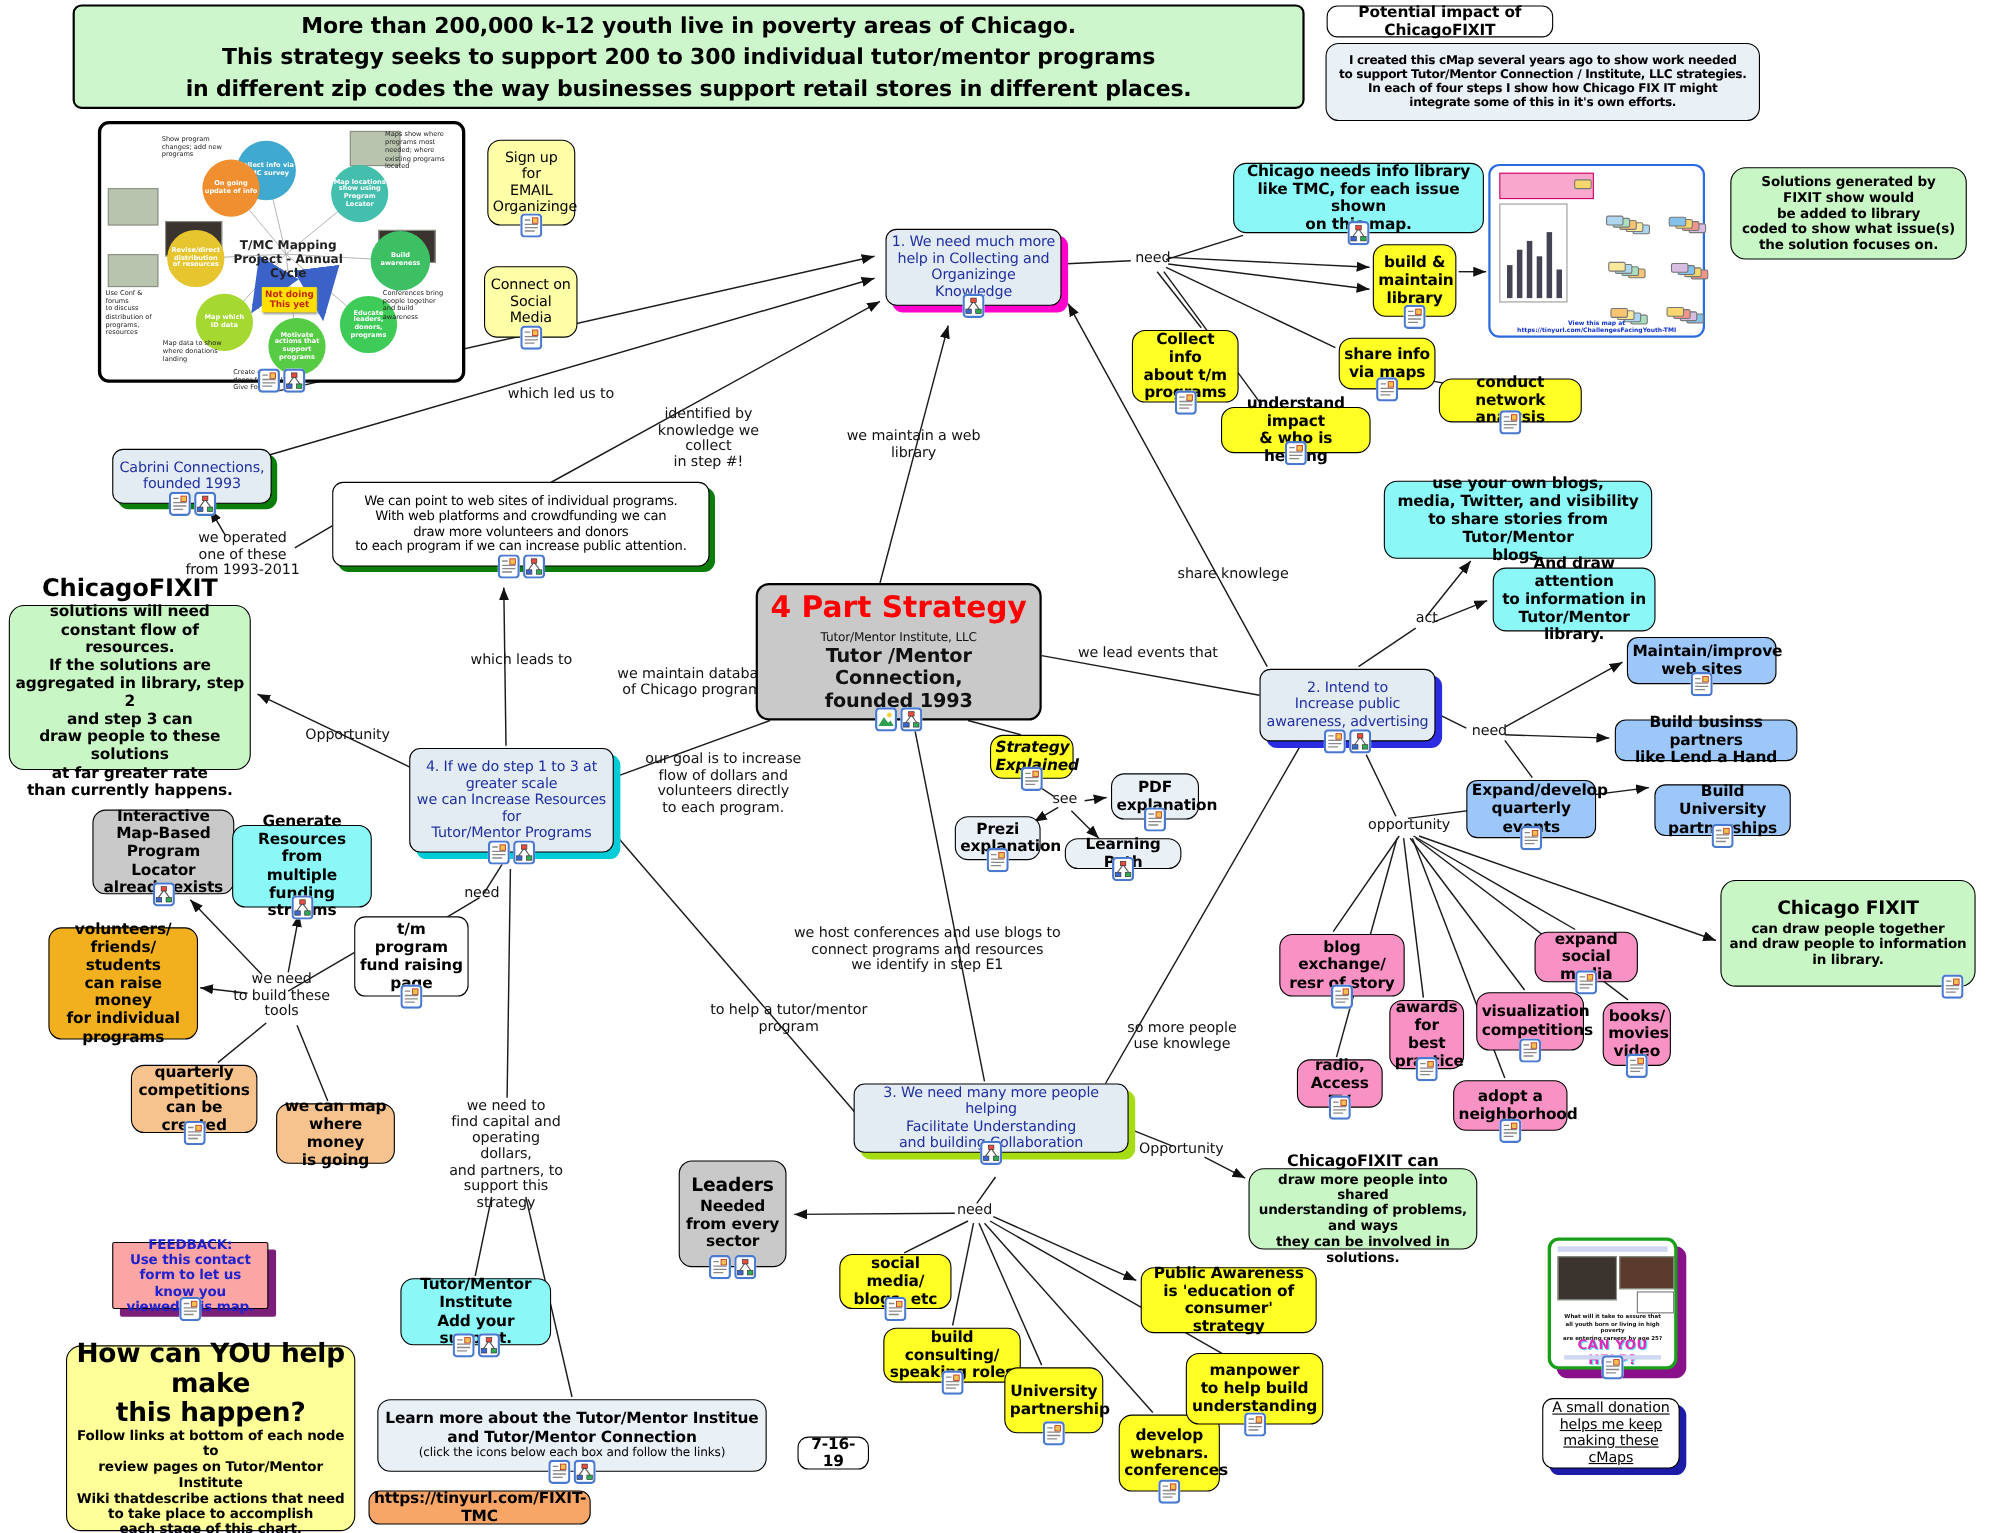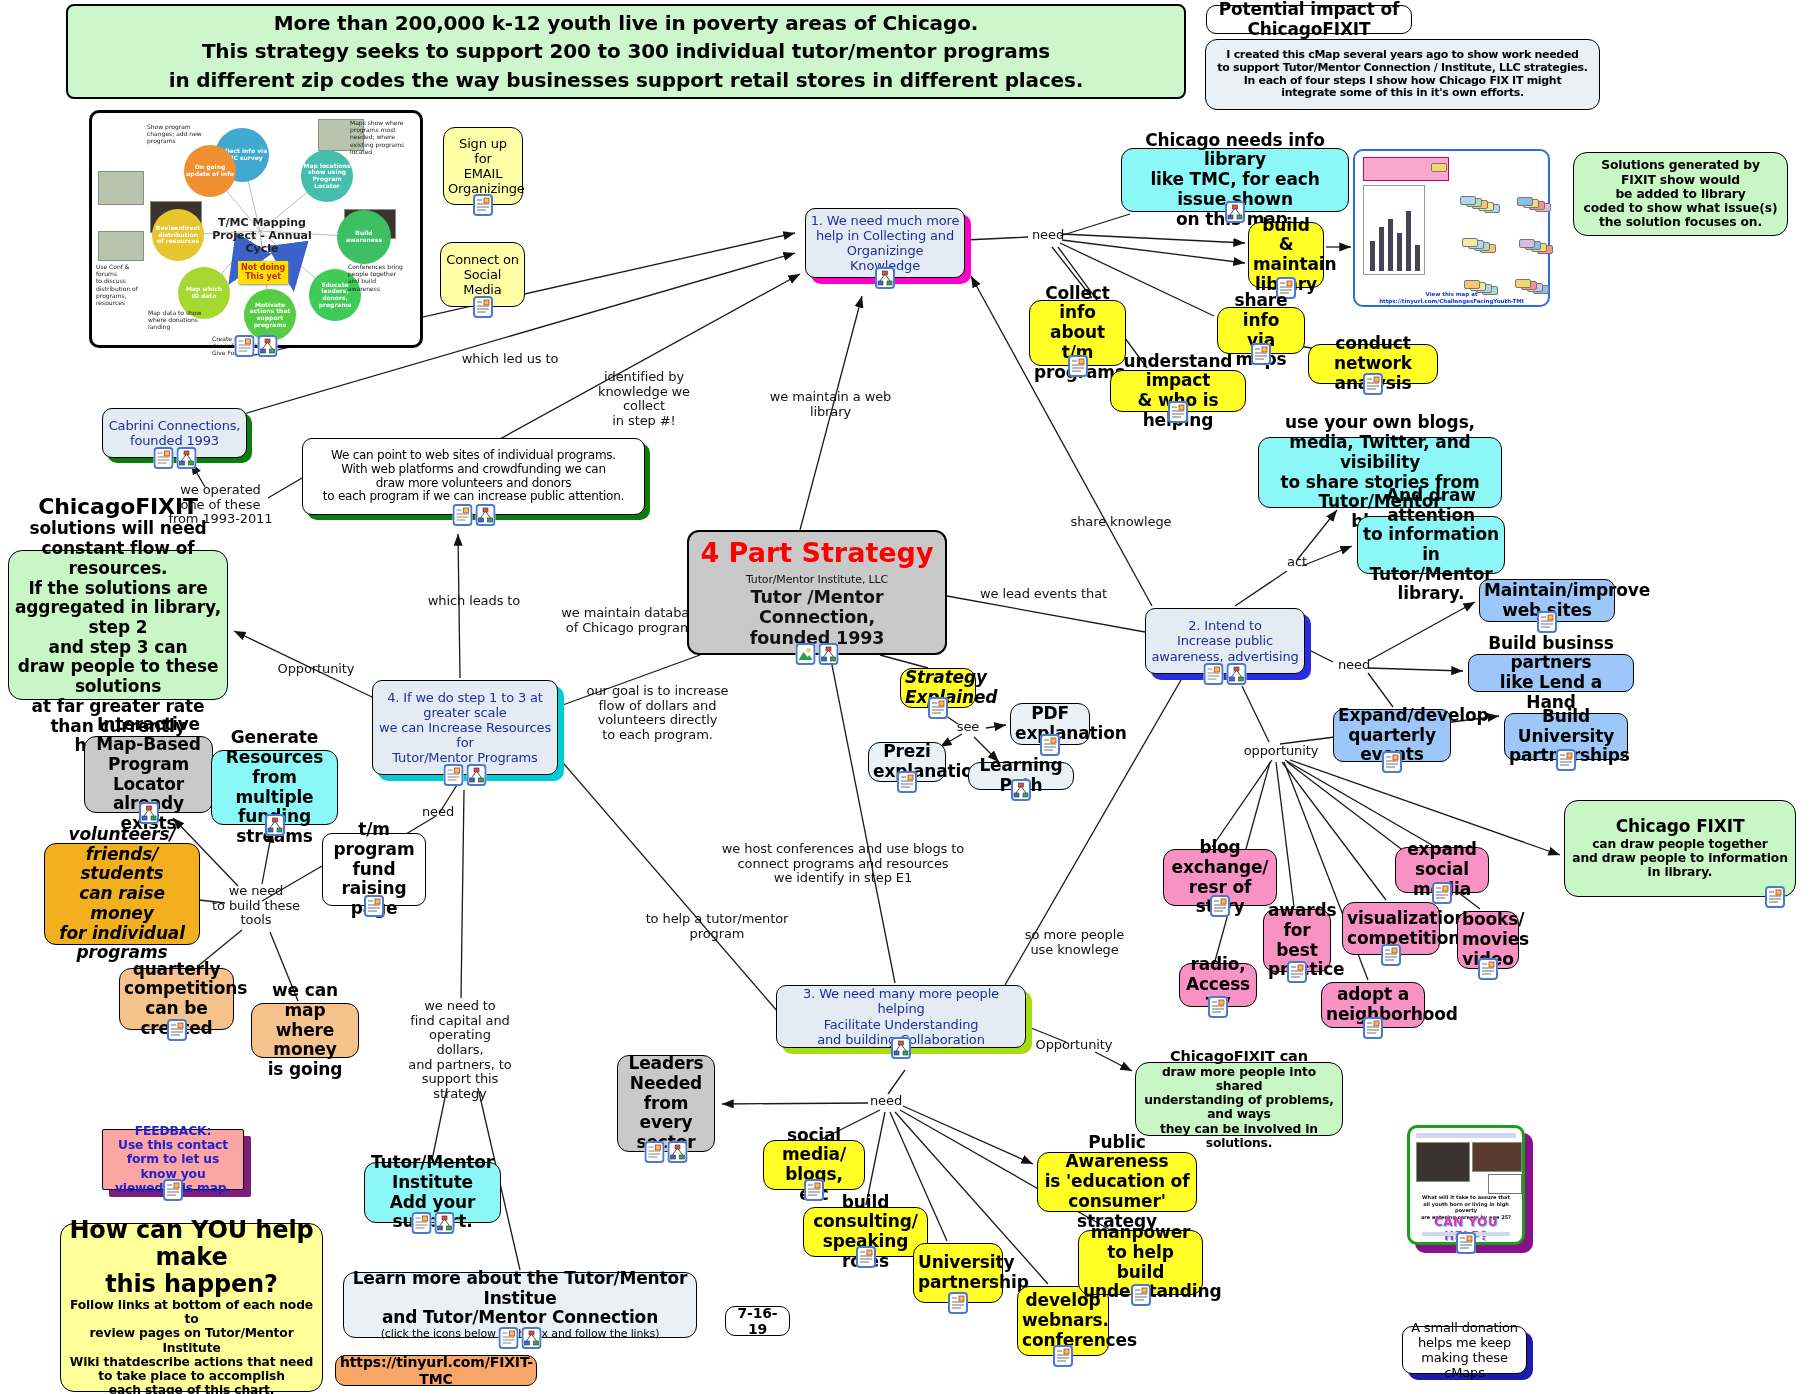--- a/index.html
+++ b/index.html
@@ -30,21 +30,21 @@
   .s-gray{background:#c9c9c9;font-weight:bold;border-radius:12px;}
   .s-orange{background:#f6c28e;font-weight:bold;border-radius:12px;}
   .s-gold{background:#f2b01e;font-weight:bold;border-radius:12px;}
   .s-pinkpanel{background:#fca5a5;color:#2222cc;font-weight:bold;border-radius:2px;}
   .s-orangeurl{background:#f8a568;font-weight:bold;border-radius:10px;}
   .s-yellowbig{background:#ffff99;border-radius:14px;}
   .b-blue{border-color:#2b6be0;}
   .b-green{border-color:#18a018;}
   
   .t-banner{font-weight:bold;font-size:20px;line-height:1.42;}
-  .t-b13{font-size:17px;font-weight:bold;}
+  .t-b13{font-size:14px;font-weight:bold;}
   .t-b12{font-size:12.3px;font-weight:bold;}
   .t-b14{font-size:14.5px;font-weight:bold;}
   .t-info{font-size:11px;font-weight:bold;letter-spacing:-0.3px;}
   .t-n13{font-size:13px;}
   .t-n12{font-size:12px;letter-spacing:-0.25px;}
   .t-red-title{color:#ff0000;font-weight:bold;font-size:27px;letter-spacing:0;}
   .t-4ps-sub{font-size:11px;color:#111;font-weight:normal;}
   .t-4ps-name{font-size:17.5px;font-weight:bold;color:#111;}
   .t-fixit-title{font-size:22px;font-weight:bold;}
   .t-cf-title{font-size:17px;font-weight:bold;}
@@ -743,21 +743,21 @@
         <span class="ic"><svg width="20" height="22" viewBox="0 0 20 22">
             <rect x="1" y="1" width="18" height="20" rx="3" fill="#fff" stroke="#4a7ad0" stroke-width="2"></rect>
             <line x1="10" y1="7" x2="5" y2="14" stroke="#555" stroke-width="1"></line>
             <line x1="10" y1="7" x2="15" y2="14" stroke="#555" stroke-width="1"></line>
             <rect x="7.5" y="4" width="5" height="4" fill="#e74c3c" stroke="#333" stroke-width="0.6"></rect>
             <rect x="3" y="14" width="5" height="4" fill="#3a67d0" stroke="#333" stroke-width="0.6"></rect>
             <rect x="12" y="14" width="5" height="4" fill="#2eaa55" stroke="#333" stroke-width="0.6"></rect>
           </svg></span>
       </div>
     </div>
-    <div class="box s-gold" style="left: 44px; top: 843px; width: 156px; height: 102px; font-style: italic;">
+    <div class="box s-gold" style="left: 44px; top: 843px; width: 136px; height: 102px;">
       <div class="seg t-b13">volunteers/
 friends/
 students
 can raise money
 for individual
 programs</div>
     </div>
     <div class="box s-white" style="left: 322px; top: 833px; width: 104px; height: 73px;">
       <div class="seg t-b13">t/m program
 fund raising
@@ -1123,18 +1123,18 @@
         <span class="ic"><svg width="20" height="22" viewBox="0 0 20 22">
             <rect x="1" y="1" width="18" height="20" rx="3" fill="#fff" stroke="#4a7ad0" stroke-width="2"></rect>
             <rect x="11" y="4" width="5" height="5" fill="#f2c14e" stroke="#c0392b" stroke-width="0.8"></rect>
             <line x1="4" y1="6" x2="9" y2="6" stroke="#888" stroke-width="1.2"></line>
             <line x1="4" y1="10" x2="16" y2="10" stroke="#888" stroke-width="1.2"></line>
             <line x1="4" y1="13" x2="16" y2="13" stroke="#888" stroke-width="1.2"></line>
             <line x1="4" y1="16" x2="13" y2="16" stroke="#888" stroke-width="1.2"></line>
           </svg></span>
       </div>
     </div>
-    <div class="box s-white" style="left: 1402px; top: 1326px; width: 125px; height: 48px; box-shadow: rgb(28, 28, 168) 6px 6px 0px;">
+    <div class="box s-white" style="left: 1402px; top: 1271px; width: 125px; height: 64px; box-shadow: rgb(28, 28, 168) 6px 6px 0px; text-decoration: underline;">
       <div class="seg t-n13">A small donation
 helps me keep
 making these cMaps</div>
     </div>
   </div>
 
 </body></html>

